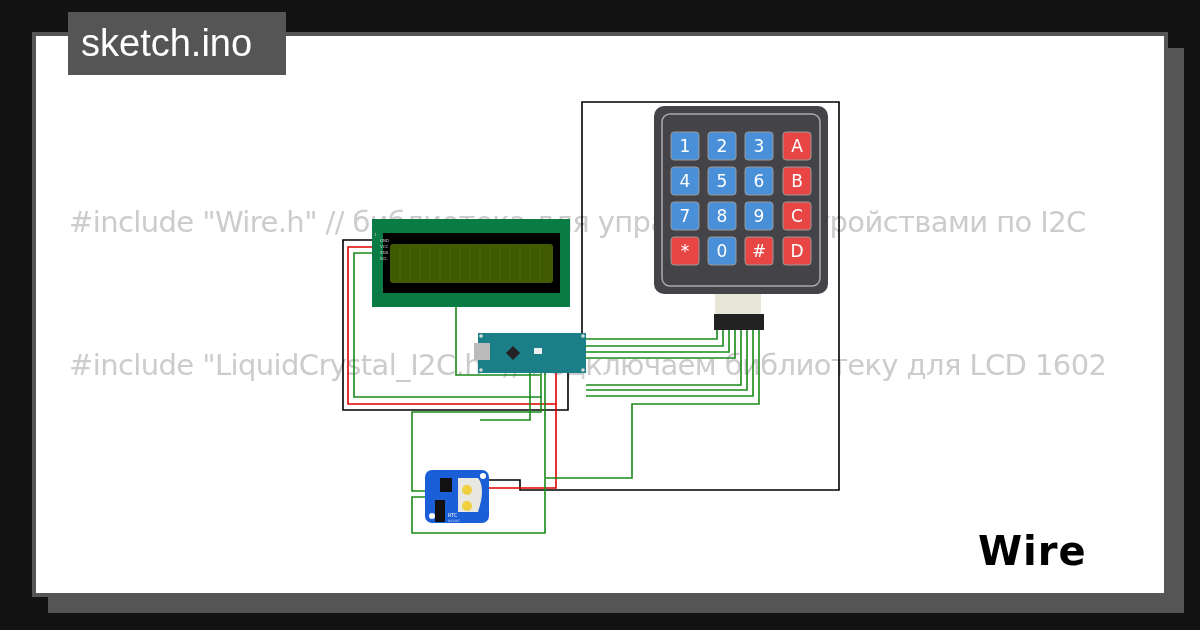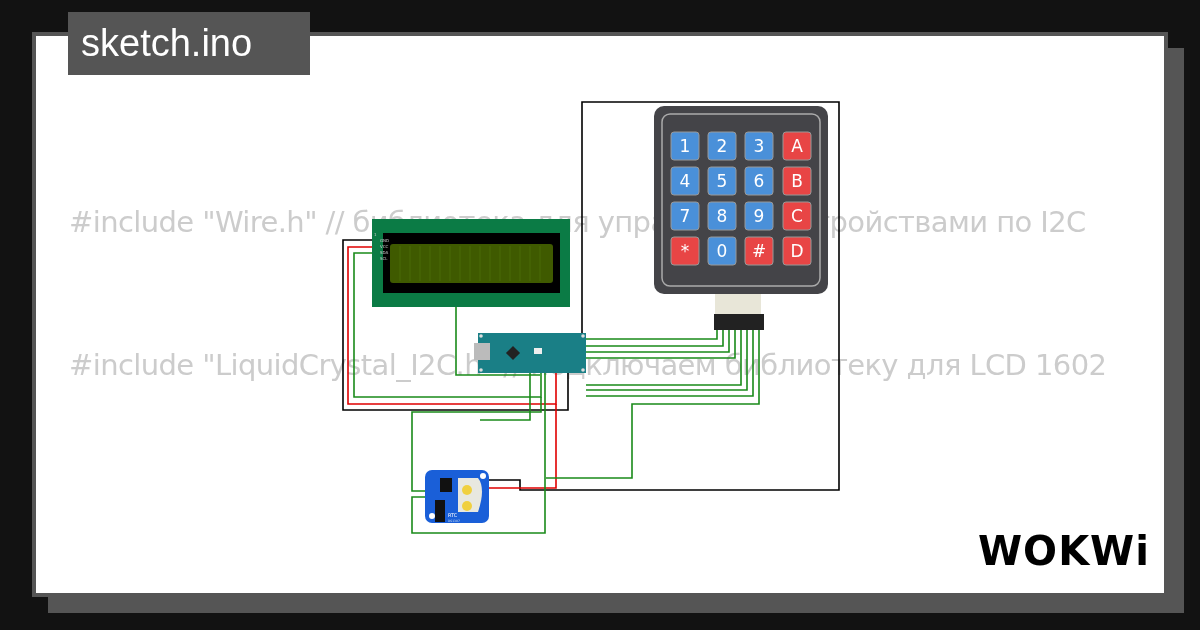--- a/index.html
+++ b/index.html
@@ -1,20 +1,20 @@
 <!DOCTYPE html>
 <html><head>
 <meta charset="utf-8">
 <style>
   html, body { margin:0; padding:0; }
   body { width:1200px; height:630px; background:#121212; position:relative; overflow:hidden; font-family:"DejaVu Sans", sans-serif; }
   .shadow { position:absolute; left:48px; top:48px; width:1136px; height:565px; background:#555555; }
   .frame { position:absolute; left:32px; top:32px; width:1136px; height:565px; background:#555555; }
   .paper { position:absolute; left:36px; top:36px; width:1128px; height:557px; background:#ffffff; overflow:hidden; }
-  .title-tab { position:absolute; left:68px; top:12px; width:242px; height:63px; background:#555555; color:#ffffff; font-family:"Liberation Sans", sans-serif; font-size:38px; line-height:63px; padding-left:13px; box-sizing:border-box; }
+  .title-tab { position:absolute; left:68px; top:12px; width:218px; height:63px; background:#555555; color:#ffffff; font-family:"Liberation Sans", sans-serif; font-size:38px; line-height:63px; padding-left:13px; box-sizing:border-box; }
   .code { position:absolute; left:33px; top:68px; width:1064px; overflow:hidden; white-space:pre; color:#cccccc; font-family:"DejaVu Sans", sans-serif; font-size:29px; line-height:47.5px; letter-spacing:-0.6px; }
   .code .ln { display:block; height:47.5px; overflow:hidden; }
   .diagram { position:absolute; left:0; top:0; width:1200px; height:630px; }
   .logo { position:absolute; left:978px; top:528px; font-family:"DejaVu Sans", sans-serif; font-size:40px; font-weight:bold; color:#000; letter-spacing:1px; }
 </style>
 </head>
 <body>
 
 <div class="shadow"></div>
 <div class="frame"></div>
@@ -155,13 +155,13 @@
     <circle cx="467" cy="506" r="5" fill="#f0d040"></circle>
     <circle cx="432" cy="516" r="3" fill="#fff"></circle>
     <circle cx="483" cy="476" r="3" fill="#fff"></circle>
     <text x="448" y="517" font-size="5" fill="#fff" font-family="DejaVu Sans, sans-serif">RTC</text>
     <text x="448" y="522" font-size="3" fill="#cde" font-family="DejaVu Sans, sans-serif">DS1307</text>
   </g>
 </svg>
 
 <div class="title-tab">sketch.ino</div>
 
-<div class="logo">WOKWi</div>
+<div class="logo">Wire</div>
 
 </body></html>

